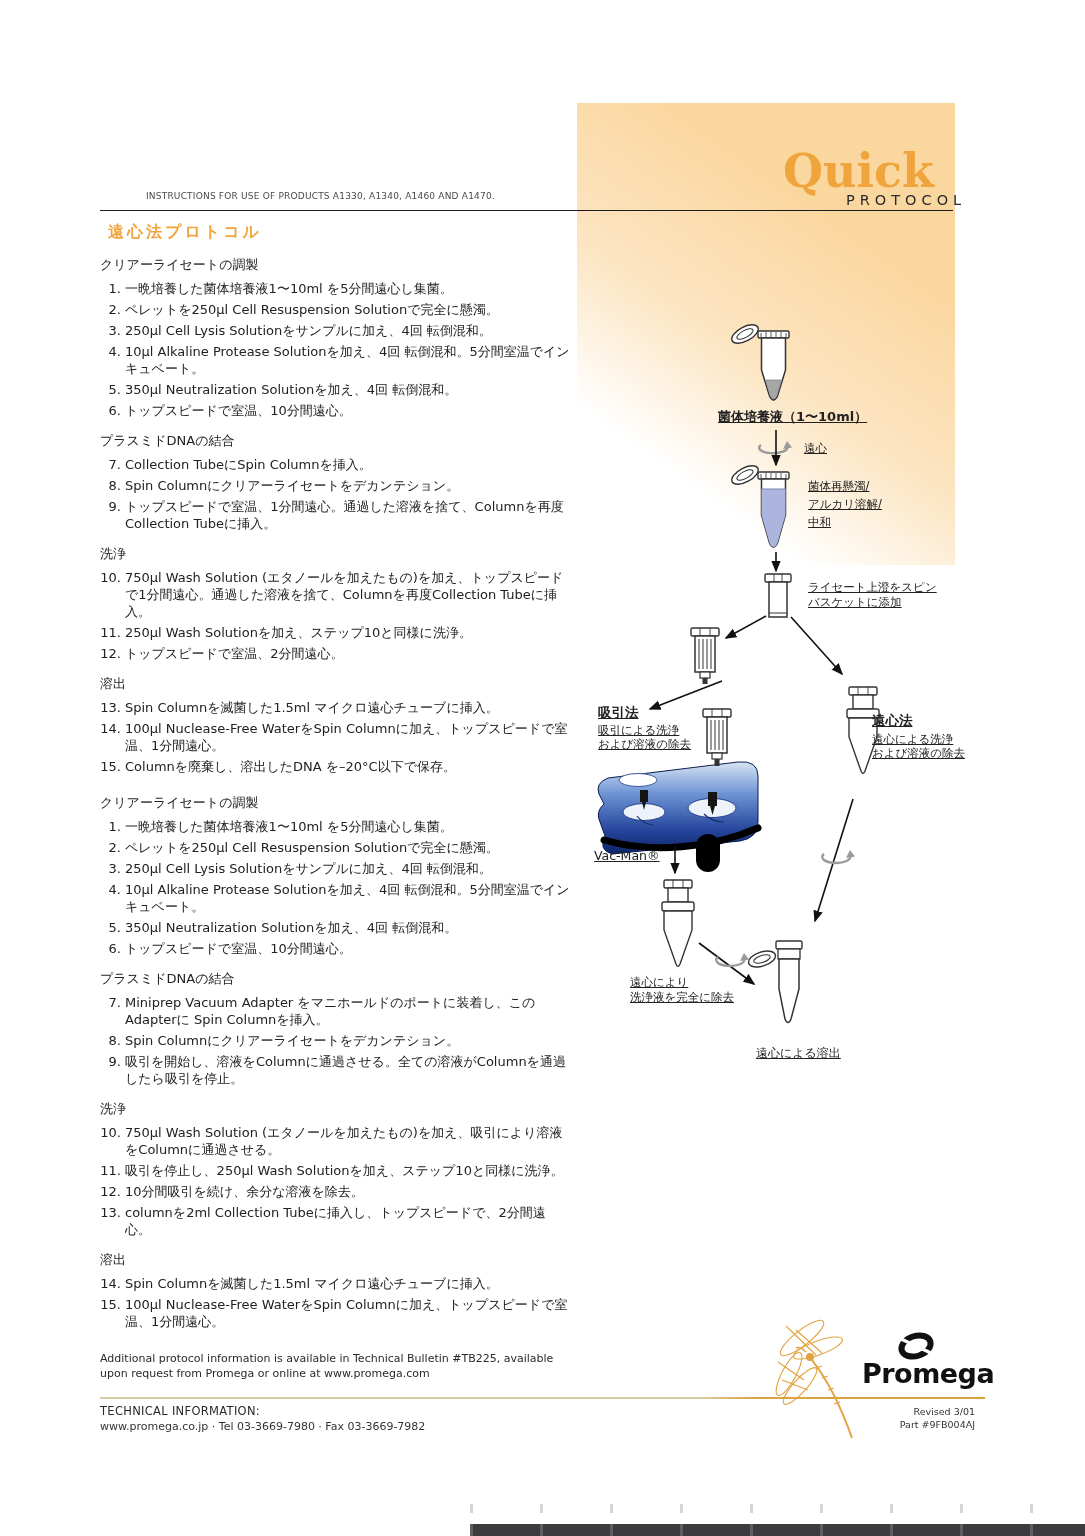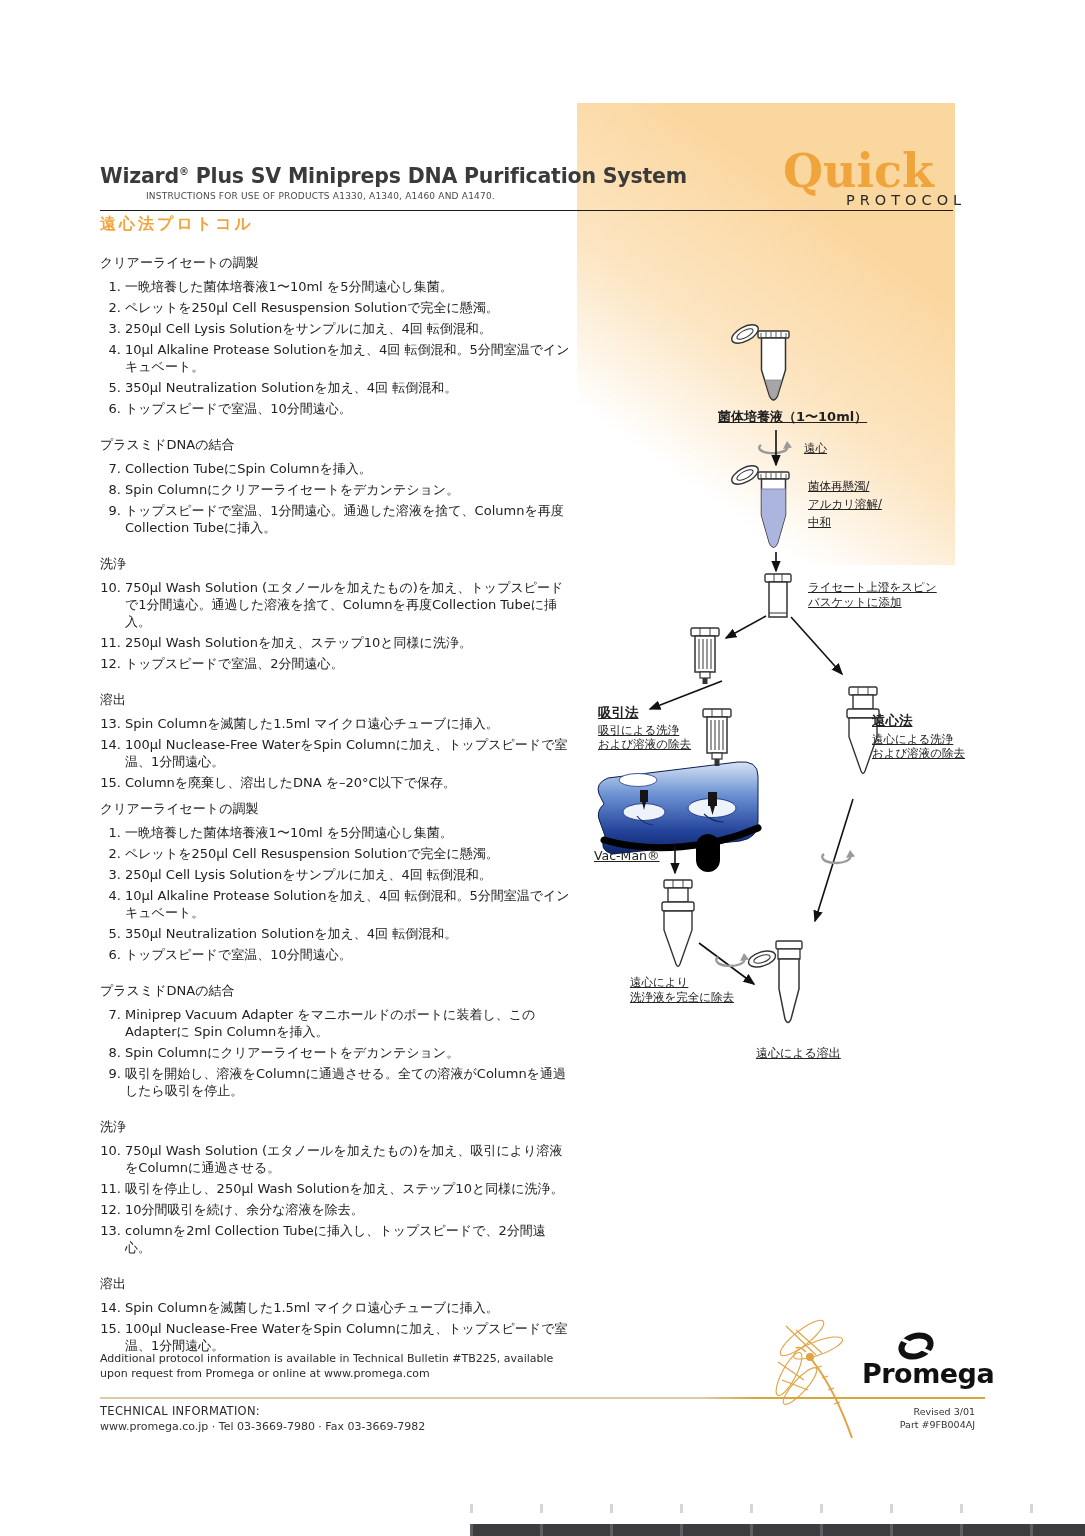--- a/index.html
+++ b/index.html
@@ -11,22 +11,22 @@
   
   .title{position:absolute;left:100px;top:164px;font-size:20.5px;font-weight:bold;color:#3a3a3a;letter-spacing:-0.2px;}
   .title sup{font-size:10px;}
   .subtitle{position:absolute;left:100px;top:191px;font-size:9px;color:#4a4a4a;letter-spacing:0.2px;padding-left:46px;}
   .title-rule{position:absolute;left:100px;top:210px;width:853px;height:0;border-top:1.5px solid #1c1c1c;}
   .quick{position:absolute;left:783px;top:148px;font-family:"DejaVu Serif","Liberation Serif",serif;
         font-weight:bold;font-size:46px;color:#f0a43c;line-height:1;}
   .protocol{position:absolute;left:846px;top:193px;font-size:14.5px;letter-spacing:5px;color:#2a2a2a;line-height:1;}
   
   .psection{position:absolute;left:100px;width:470px;}
-  .psection h2{margin:0;font-size:16px;font-weight:bold;color:#f2a43c;letter-spacing:3px;}
-  .group{margin-top:19px;}
+  .psection h2{margin:8px;font-size:16px;font-weight:bold;color:#f2a43c;letter-spacing:3px;}
+  .group{margin-top:13px;}
   .group-title{font-size:13px;margin-bottom:6px;color:#222;}
   .step{display:flex;font-size:13px;line-height:17px;margin-bottom:4px;}
   .step .num{width:21px;flex:none;text-align:right;margin-right:4px;}
   .step .txt{flex:1;}
   .note{position:absolute;left:100px;top:1352px;width:470px;font-size:11px;line-height:1.35;color:#2a2a2a;}
   
   .diagram{position:absolute;left:570px;top:300px;width:440px;height:790px;}
   .diagram .g{position:absolute;}
   .dlab{position:absolute;font-size:11.5px;line-height:1.25;color:#222;white-space:nowrap;text-decoration:underline;}
   .dlab.b{font-weight:bold;font-size:13px;}
@@ -58,21 +58,20 @@
         <stop offset="0%" stop-color="#d9e4f4"></stop>
           <stop offset="35%" stop-color="#6d93d3"></stop>
         <stop offset="75%" stop-color="#24449b"></stop>
           <stop offset="100%" stop-color="#0e2668"></stop>
       </linearGradient>
     </defs>
   </svg>
 
   <div class="orange-panel"></div>
 
-  <div class="title"><span>Wizard</span><sup>®</sup><span> Plus SV Minipreps DNA Purification System</span></div>
   <div class="subtitle">INSTRUCTIONS FOR USE OF PRODUCTS A1330, A1340, A1460 AND A1470.</div>
   <div class="title-rule"></div>
   <div class="quick">Quick</div>
   <div class="protocol">PROTOCOL</div>
 
   <section class="psection" style="top:214px">
     <h2>遠心法プロトコル</h2>
     <div>
         <div class="group">
           <div class="group-title">クリアーライセートの調製</div>

